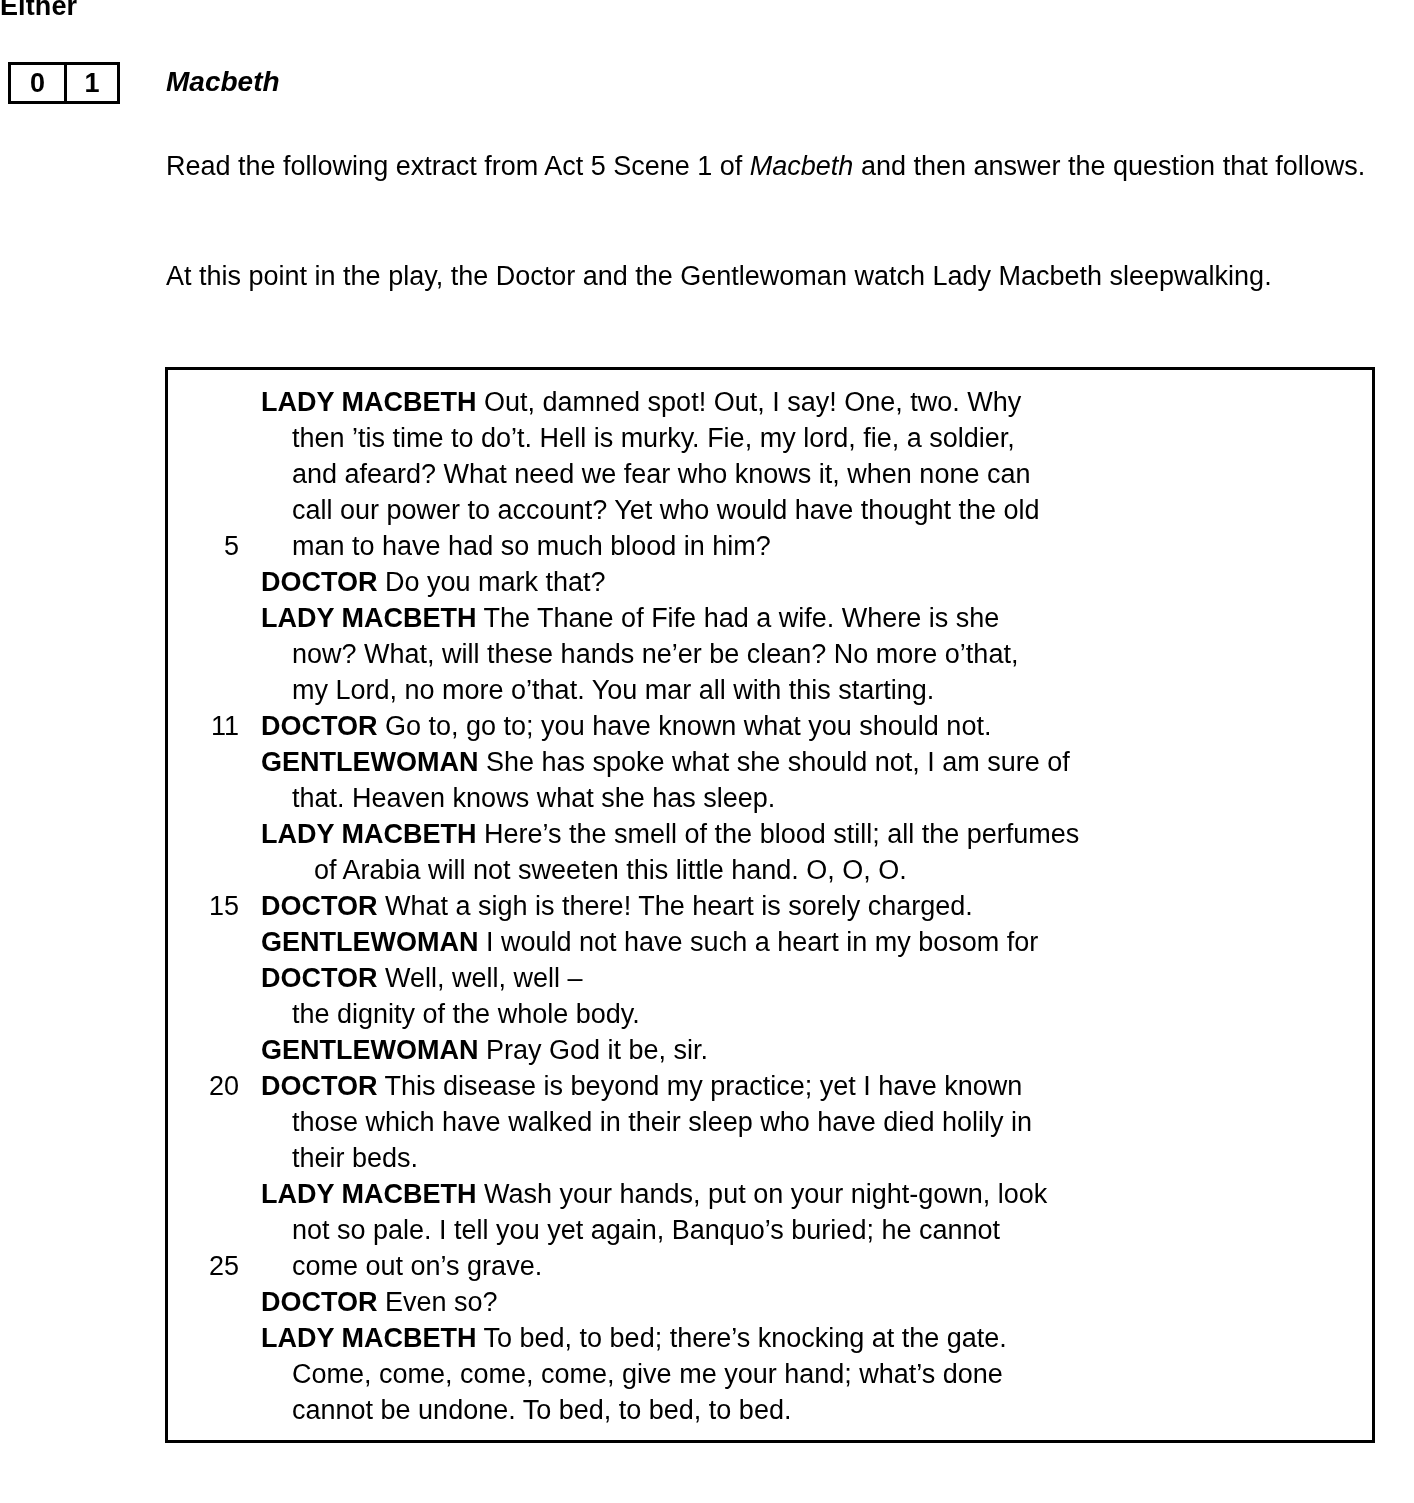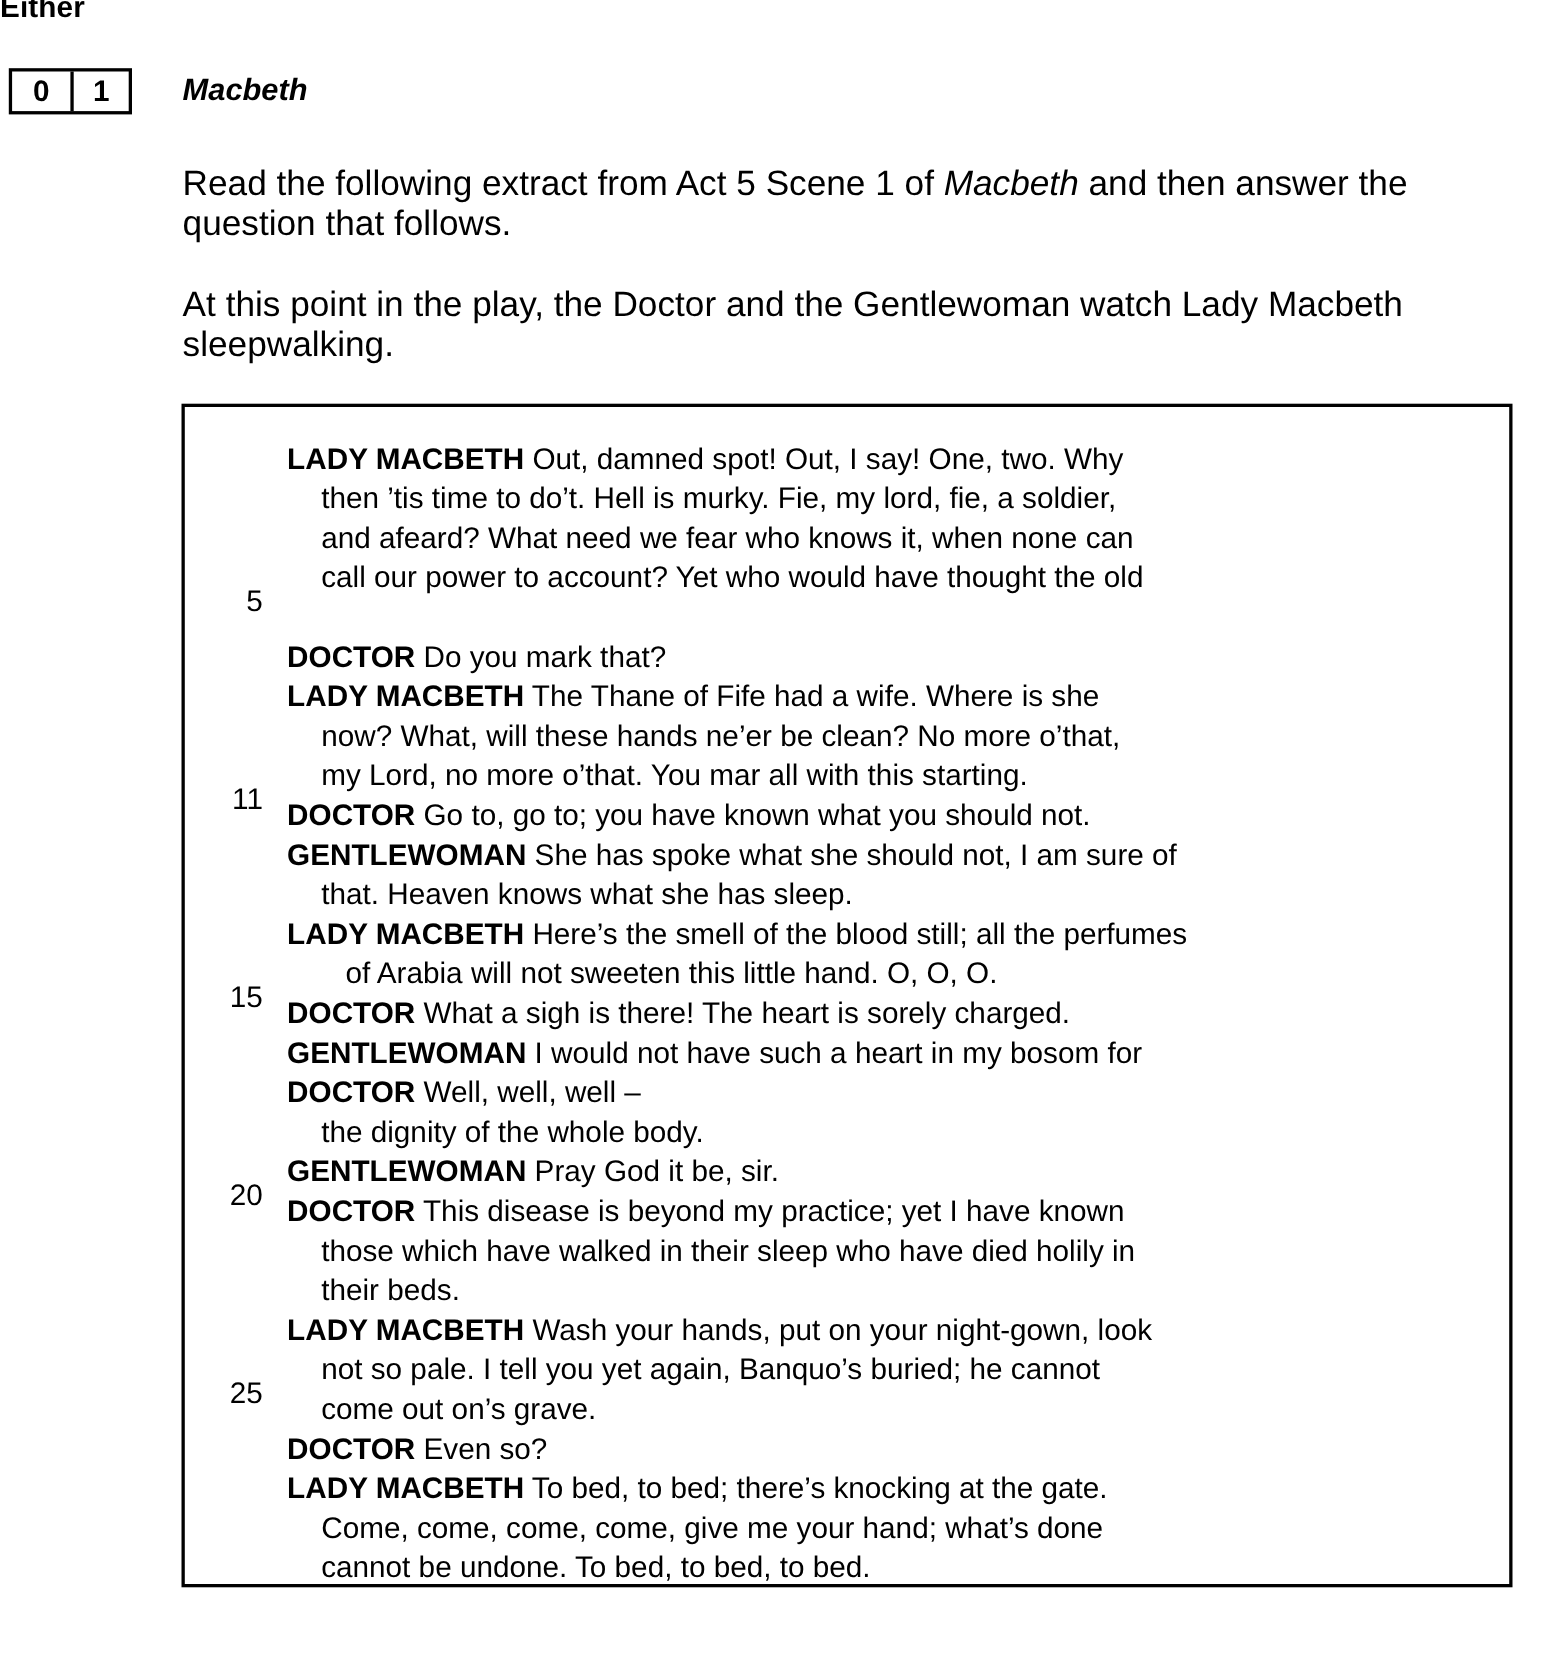--- a/index.html
+++ b/index.html
@@ -62,21 +62,21 @@
     font-style: italic;
     line-height: 38px;
     white-space: nowrap;
   }
 
   
   .intro {
     position: absolute;
     left: 166px;
     width: 1200px;
-    font-size: 32px;
+    font-size: 27px;
     line-height: 37px;
   }
   .intro-1 { top: 148px; }
   .intro-2 { top: 258px; }
   .intro em { font-style: italic; }
 
   
   .extract-box {
     position: absolute;
     left: 165px;
@@ -109,21 +109,20 @@
     text-align: right;
     font-size: 27px;
     line-height: 36px;
   }
 
   
   .line-text {
     position: absolute;
     left: 93px;
     line-height: 36px;
-    margin-top: 15px;
   }
   .line-text.indent   { left: 124px; }
   .line-text.indent2  { left: 146px; }
 
   .speaker {
     font-weight: bold;
   }
 </style>
 </head>
 <body>
@@ -156,20 +155,21 @@
       <div class="extract-line">
         <div class="line-no"></div>
         <div class="line-text indent"><span>and afeard?  What need we fear who knows it, when none can</span></div>
       </div>
       <div class="extract-line">
         <div class="line-no"></div>
         <div class="line-text indent"><span>call our power to account?  Yet who would have thought the old</span></div>
       </div>
       <div class="extract-line">
         <div class="line-no">5</div>
+        <div class="line-text indent"><span>man to have had so much blood in him?</span></div>
       </div>
       <div class="extract-line">
         <div class="line-no"></div>
         <div class="line-text"><span class="speaker">DOCTOR</span><span>  Do you mark that?</span></div>
       </div>
       <div class="extract-line">
         <div class="line-no"></div>
         <div class="line-text"><span class="speaker">LADY MACBETH</span><span>  The Thane of Fife had a wife.  Where is she</span></div>
       </div>
       <div class="extract-line">

